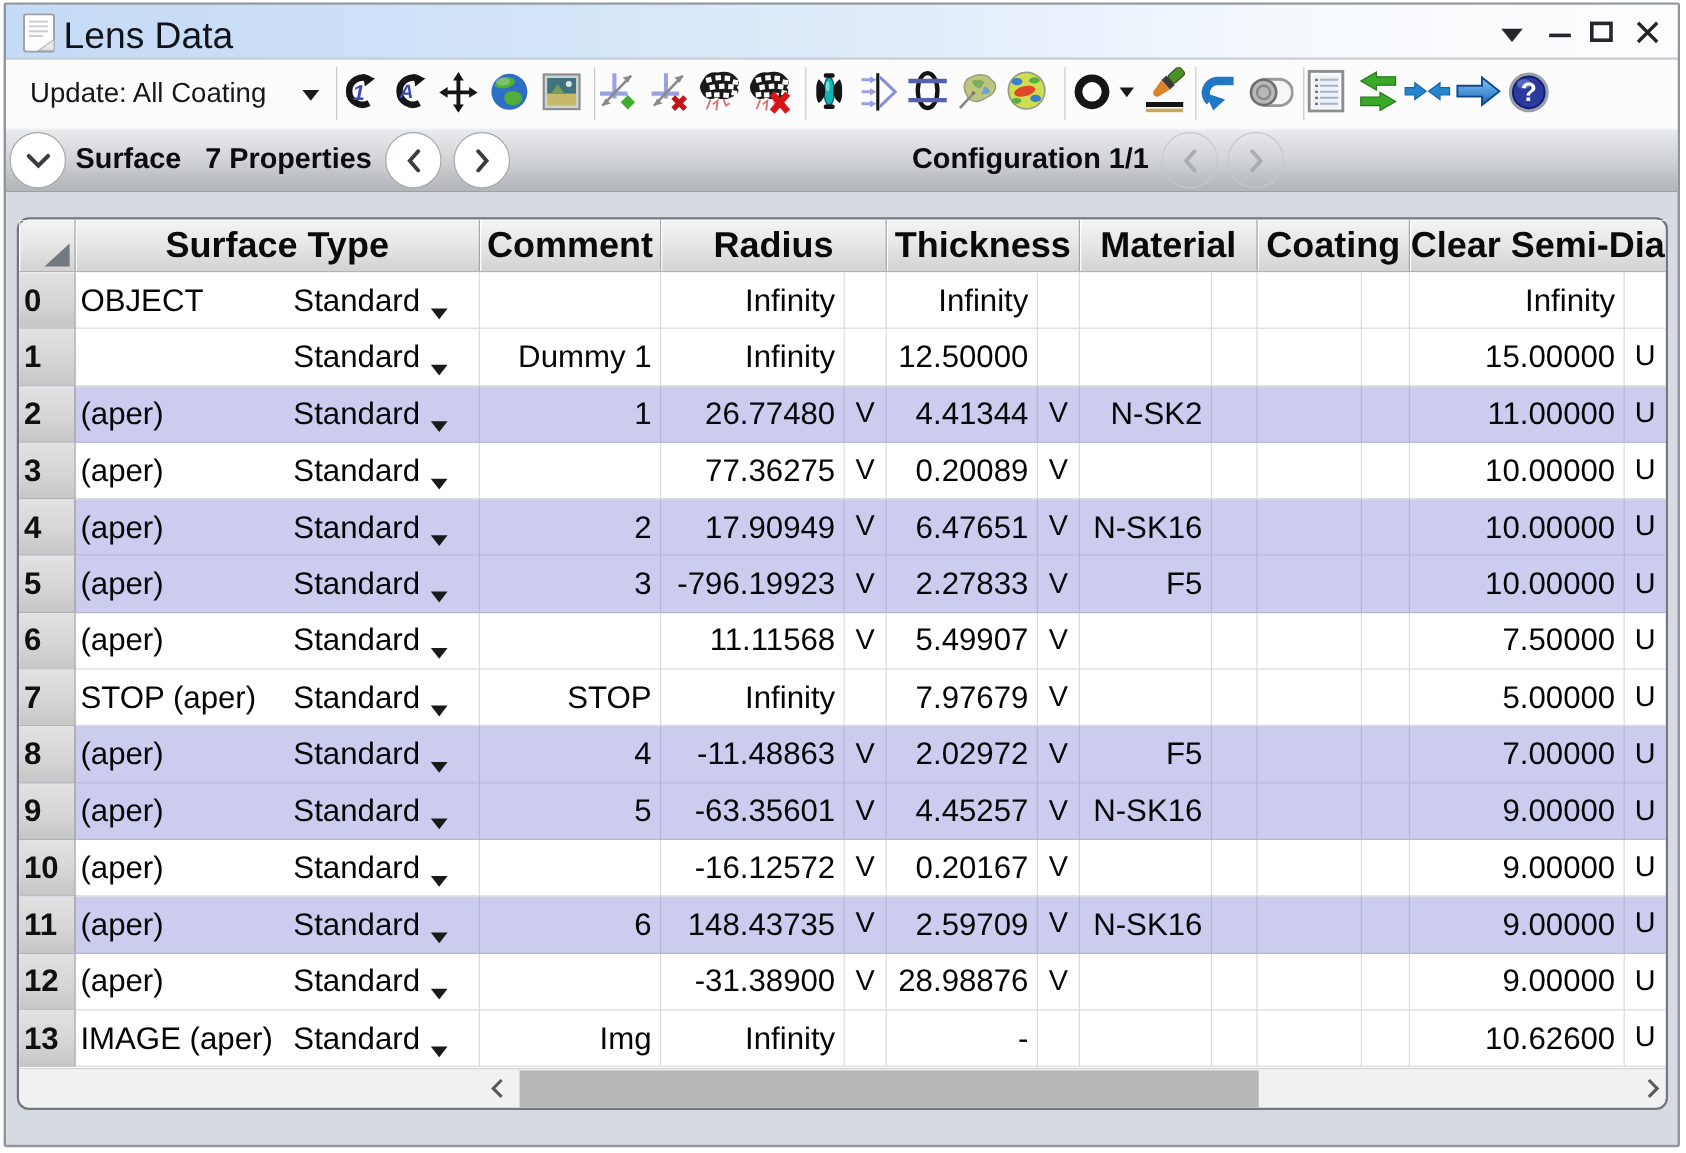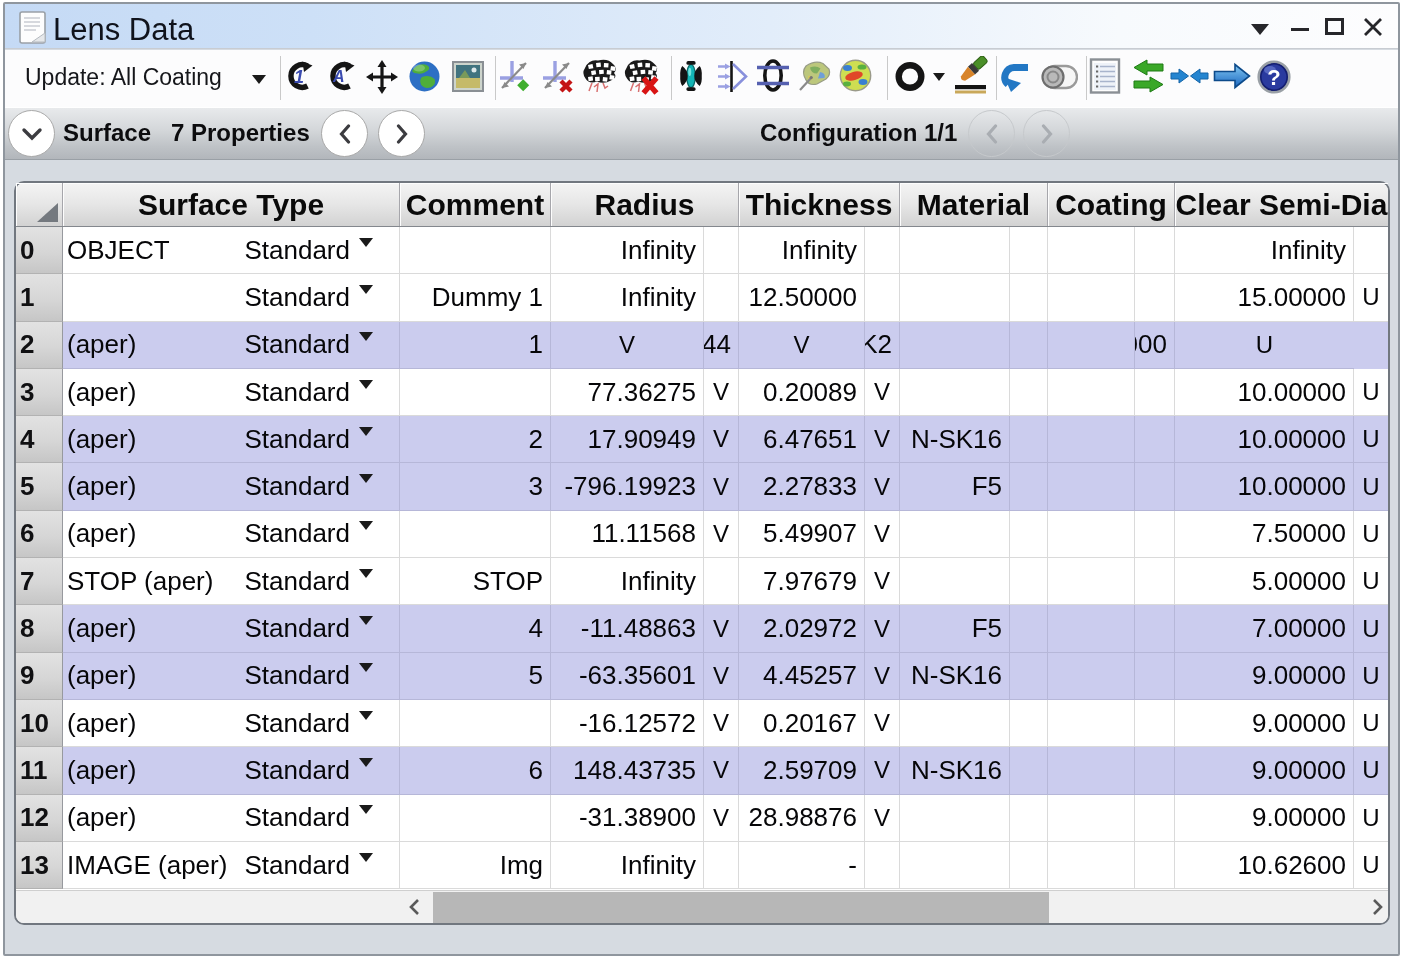--- a/index.html
+++ b/index.html
@@ -21,21 +21,21 @@
 .hdr>div:last-child{border-right:none}
 .gridrows{position:absolute;left:0;top:44px;width:1372px}
 .r{display:grid;grid-template-columns:47px 337px 151px 153px 35px 126px 35px 110px 38px 87px 40px 179px 34px;height:47.3px;background:#fff;font-size:26px;color:#060608}
 .r>*{border-right:1px solid #dadada;border-bottom:1px solid #dadada;display:flex;align-items:center;justify-content:flex-end;padding-right:7px;overflow:hidden;white-space:nowrap}
 .r>*:last-child{border-right:none}
 .r.lav{background:#cbccee}
 .r.lav>*{border-color:#b6b7d8}
 .r .n{background:linear-gradient(#e2e2e2 0,#d6d6d6 55%,#c6c6c6 100%);border-right:1px solid #97999e;border-bottom:1px solid #b2b2b2;font-weight:bold;justify-content:flex-start;padding-left:4px;color:#101012;font-size:26px}
 .r .ty{justify-content:space-between;padding-left:4px;padding-right:26px}
 .r .fl{justify-content:center;padding-right:0;font-size:24px}
-.drop{display:inline-flex;align-items:flex-start;gap:9px}
+.drop{display:inline-flex;align-items:flex-end;gap:9px}
 .drop i{font-style:normal;width:0;height:0;border-left:7px solid transparent;border-right:7px solid transparent;border-top:9px solid #1a1a1a;margin-top:3px}
 .scroll{position:absolute;left:0;bottom:0;width:1372px;height:33px;background:#f1f1f1;border-top:1px solid #cfcfcf;border-radius:0 0 8px 8px}
 .thumb{position:absolute;left:417px;top:1px;height:31px;width:616px;background:#b7b7b7}
 </style></head><body>
 <div class="win">
   <div class="title">
     <svg class="abs" style="left:13px;top:7px" width="30" height="34" viewBox="0 0 30 34">
       <rect x="2" y="1" width="25" height="31" rx="2" fill="#fdfdfd" stroke="#9aa0a6" stroke-width="1.6"></rect>
       <path d="M6 7h16M6 11h16M6 15h16M6 19h12" stroke="#c9ccd2" stroke-width="1.6"></path>
       <path d="M14 31 L27 31 L27 22 Z" fill="#e6e8ea" stroke="#b5bac0" stroke-width="1"></path>
@@ -298,20 +298,21 @@
           <div>15.00000</div>
           <div class="fl">U</div>
         </div>
       <div class="r lav">
           <div class="n">2</div>
           <div class="ty">
             <span>(aper)</span>
             <span class="drop">Standard<i></i></span>
           </div>
           <div>1</div>
+          <div>26.77480</div>
           <div class="fl">V</div>
           <div>4.41344</div>
           <div class="fl">V</div>
           <div>N-SK2</div>
           <div class="fl"></div>
           <div></div>
           <div class="fl"></div>
           <div>11.00000</div>
           <div class="fl">U</div>
         </div>

